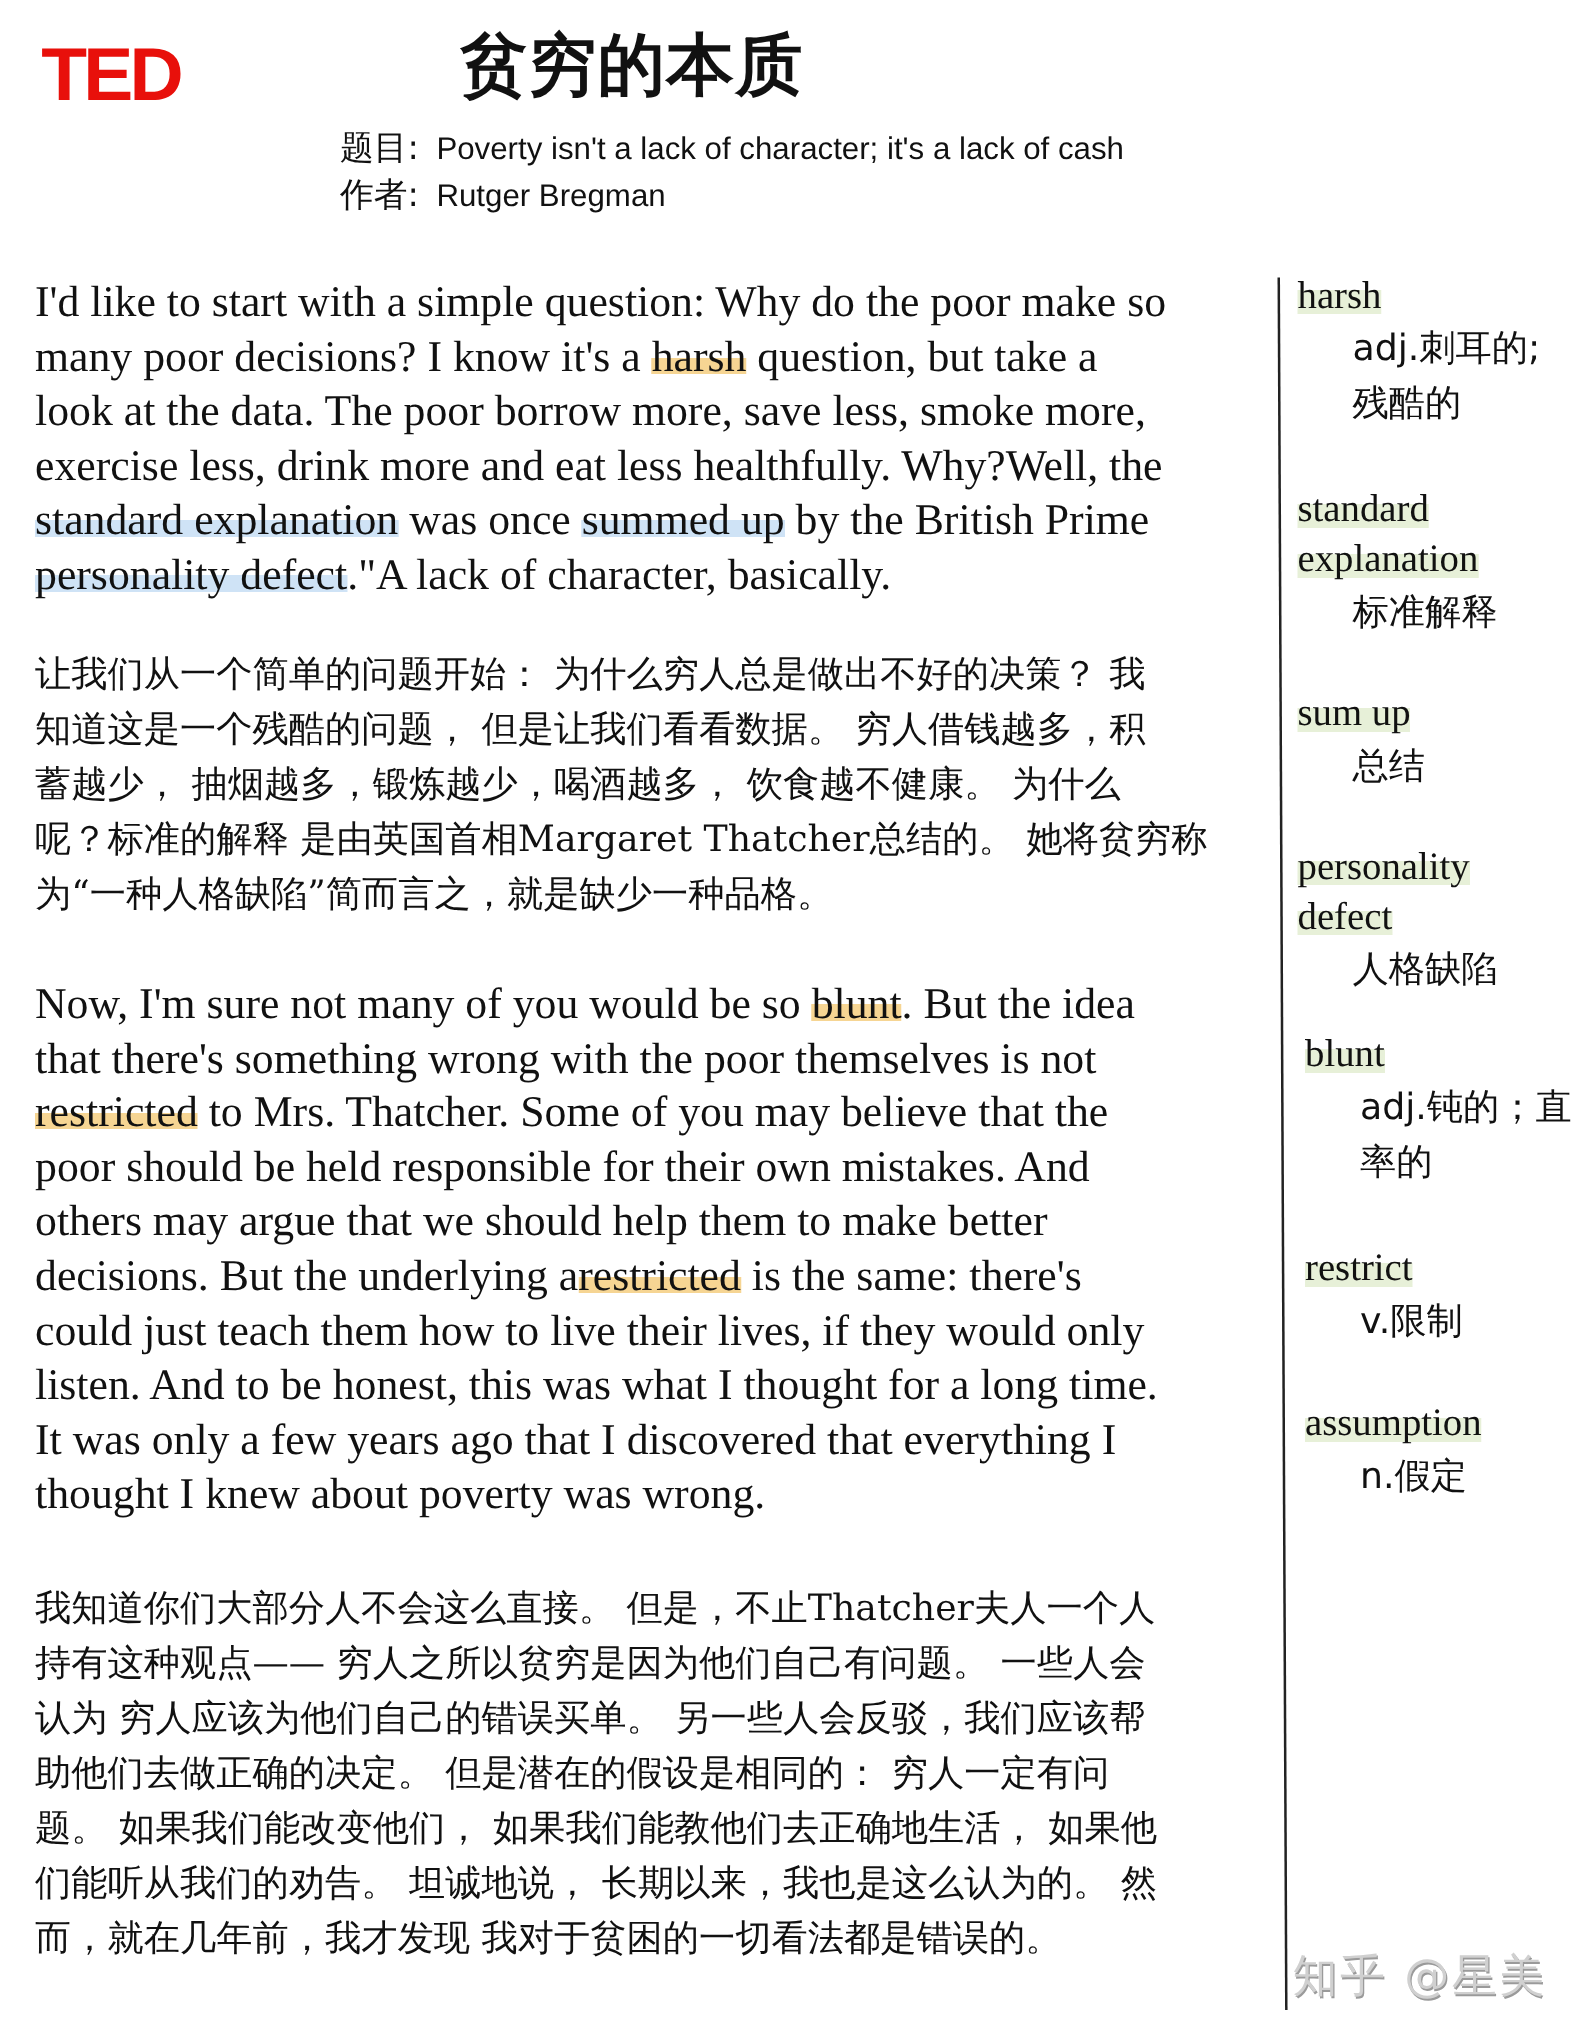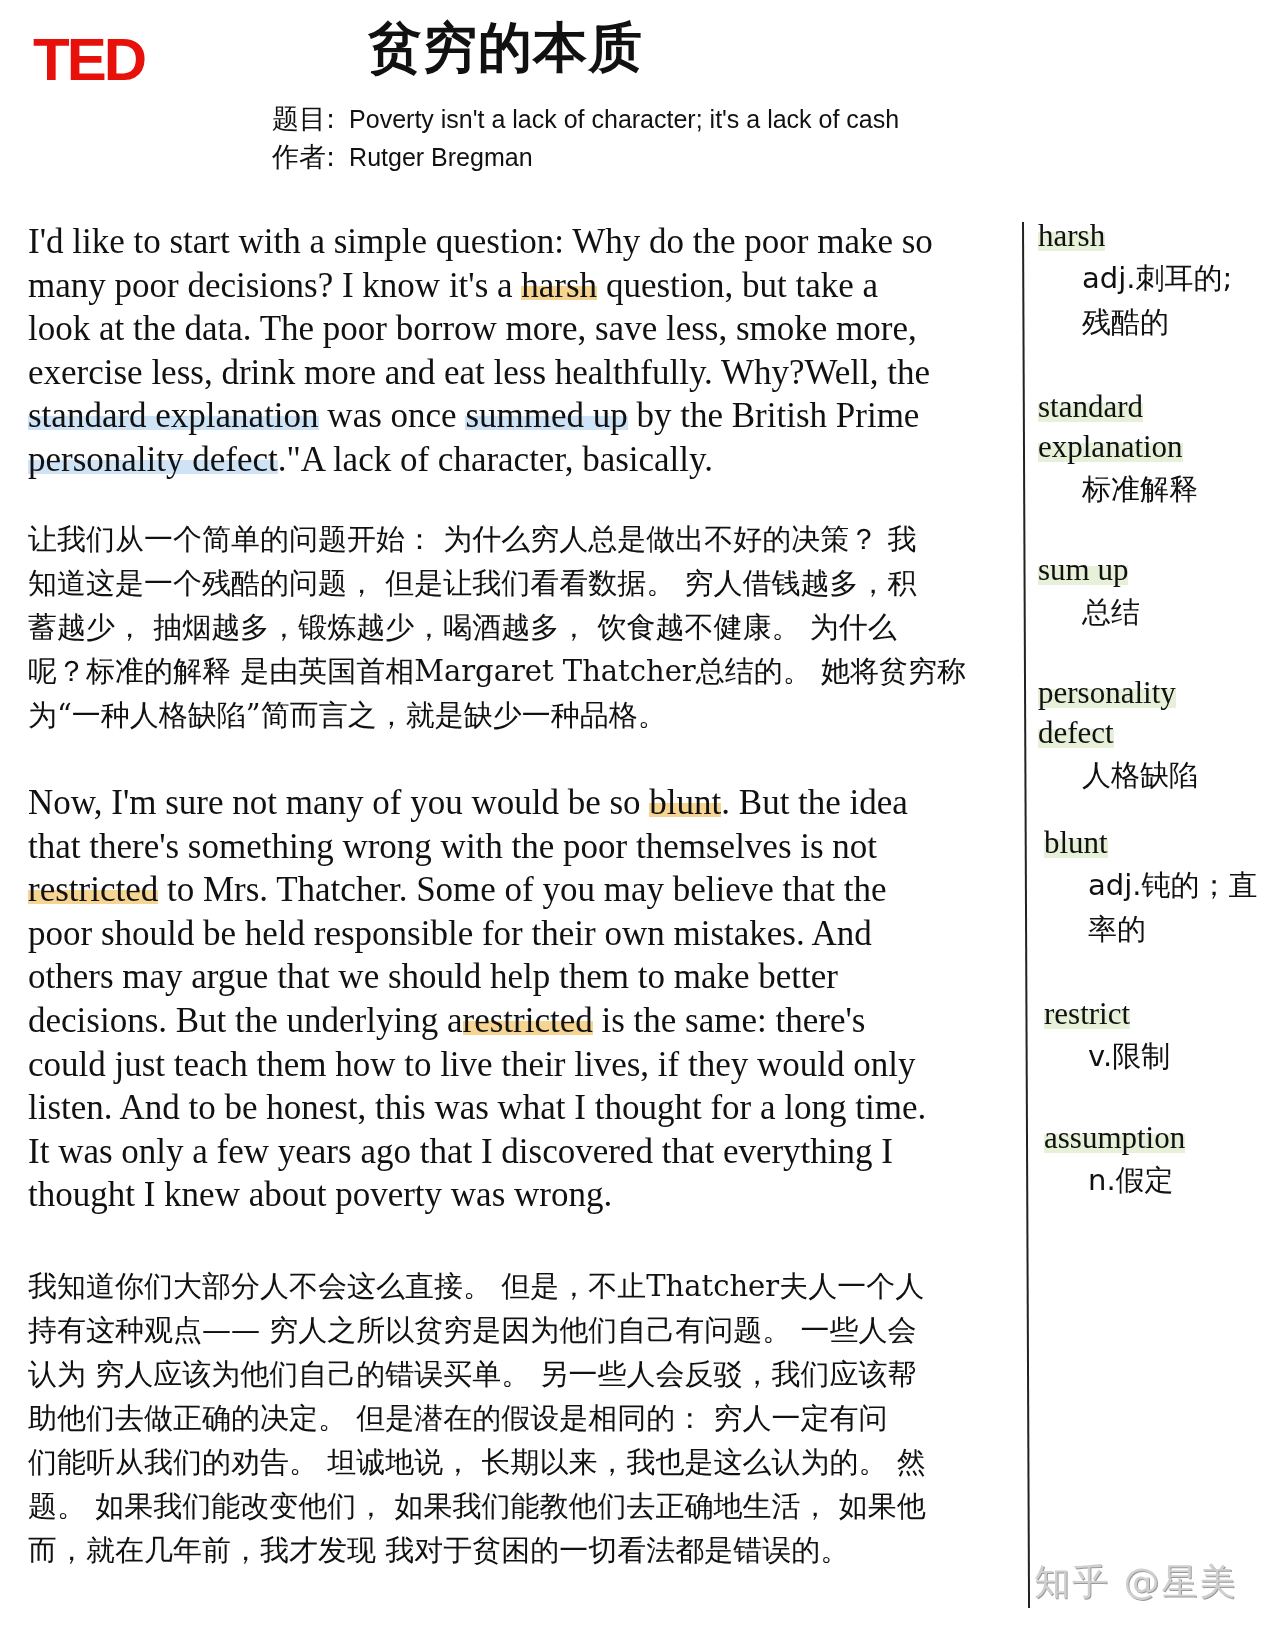--- a/index.html
+++ b/index.html
@@ -5,21 +5,21 @@
   html, body { margin: 0; padding: 0; background: #ffffff; }
   body { width: 1264px; height: 1632px; position: relative; overflow: hidden; color: #111; }
   .abs { position: absolute; }
   .ted-logo {
     left: 33px; top: 14px;
     font-family: "Liberation Sans", sans-serif; font-weight: bold;
     font-size: 60px; line-height: 92px; color: #e8100b; letter-spacing: -3px;
   }
   .main-title {
     left: 368px; top: 20px;
-    font-family: Liberation Mono, monospace; font-weight: bold;
+    font-family: Liberation Serif, serif; font-weight: bold;
     font-size: 54px; line-height: 64px; color: #111; letter-spacing: 1px;
   }
   .meta-row {
     left: 272px;
     font-family: "Liberation Sans", sans-serif; font-size: 25px; line-height: 30px; color: #111;
     white-space: nowrap;
   }
   .meta-row .lbl { font-family: "DejaVu Sans", sans-serif; font-size: 27px; margin-right: 14px; }
   .body-block {
     left: 28px; width: 985px;
@@ -83,22 +83,22 @@
     <span class="line"><span>listen. And to be honest, this was what I thought for a long time.</span></span>
     <span class="line"><span>It was only a few years ago that I discovered that everything I</span></span>
     <span class="line"><span>thought I knew about poverty was wrong.</span></span>
   </div>
 
 <div class="abs body-block zh" style="top:1264px;">
     <span class="line">我知道你们大部分人不会这么直接。  但是，不止Thatcher夫人一个人</span>
     <span class="line">持有这种观点—— 穷人之所以贫穷是因为他们自己有问题。  一些人会</span>
     <span class="line">认为 穷人应该为他们自己的错误买单。  另一些人会反驳，我们应该帮</span>
     <span class="line">助他们去做正确的决定。  但是潜在的假设是相同的：  穷人一定有问</span>
+    <span class="line">题。  如果我们能改变他们，  如果我们能教他们去正确地生活，  如果他</span>
     <span class="line">们能听从我们的劝告。  坦诚地说，  长期以来，我也是这么认为的。  然</span>
-    <span class="line">题。  如果我们能改变他们，  如果我们能教他们去正确地生活，  如果他</span>
     <span class="line">而，就在几年前，我才发现 我对于贫困的一切看法都是错误的。</span>
   </div>
 
 <div class="abs divider"></div>
 
 <div class="abs gloss" style="left:1038px; top:216px;">
     <span class="term"><span>harsh</span></span>
     <span class="def">adj.刺耳的;</span>
     <span class="def">残酷的</span>
   </div>

